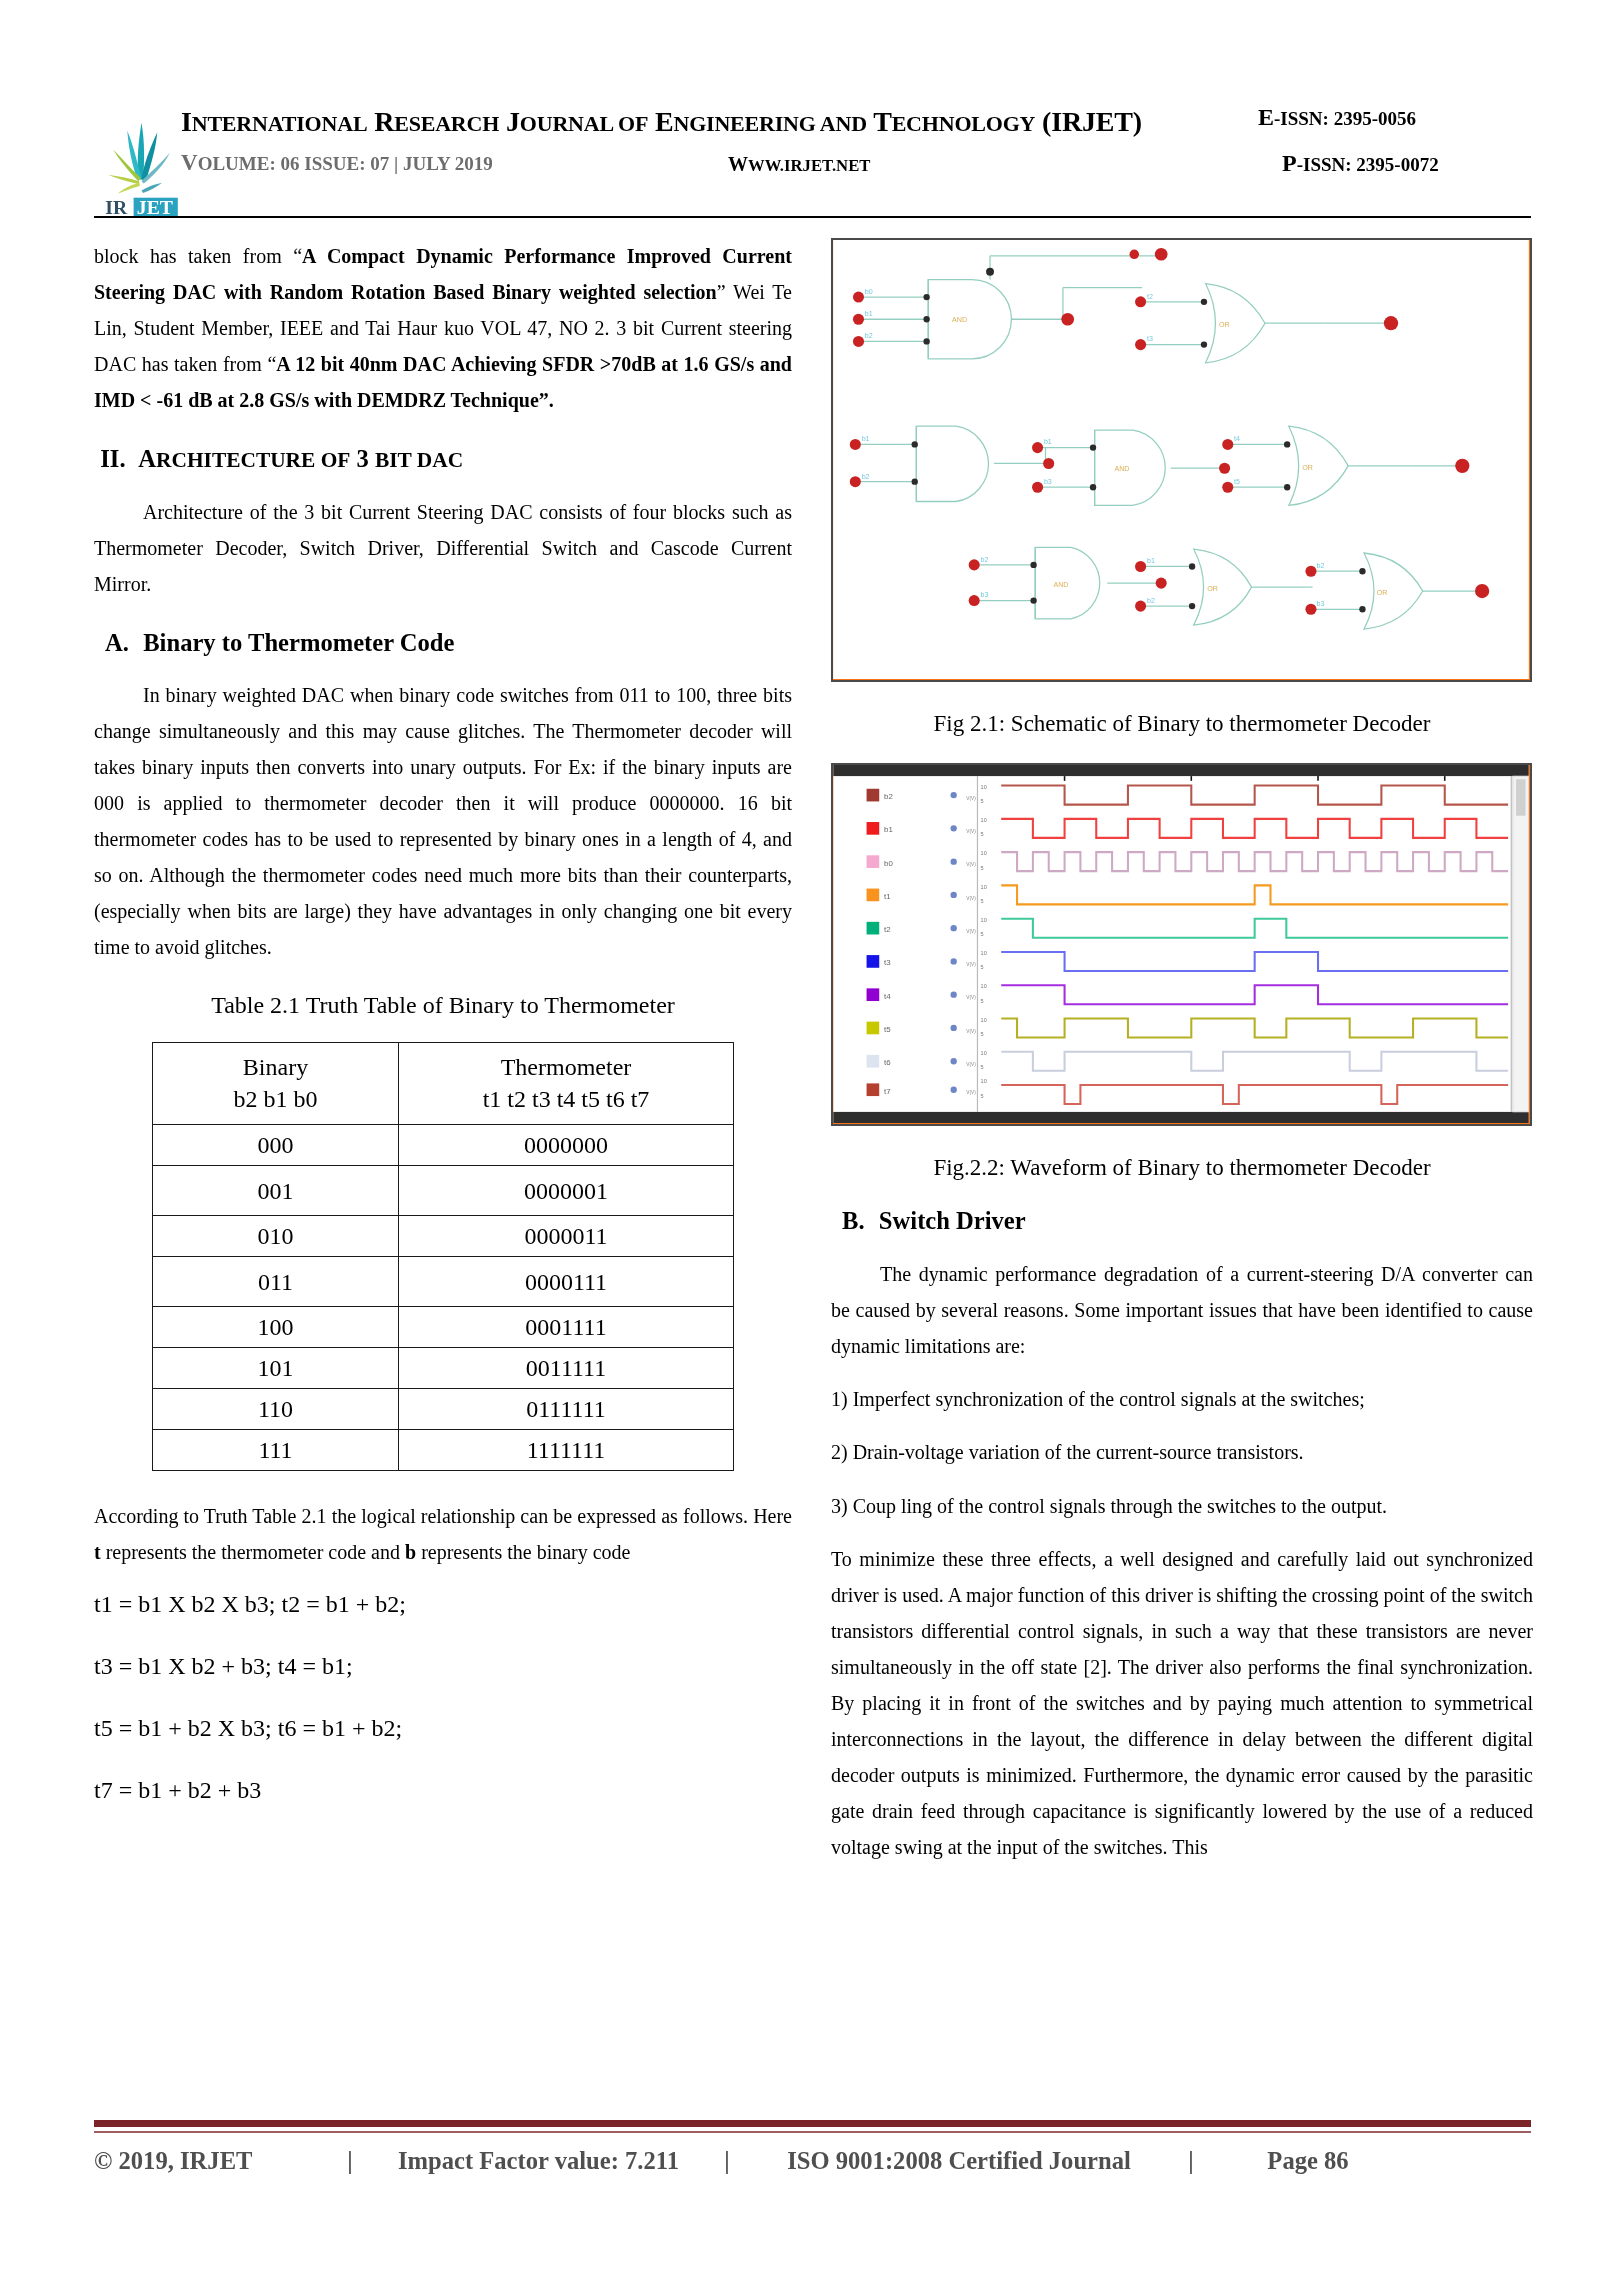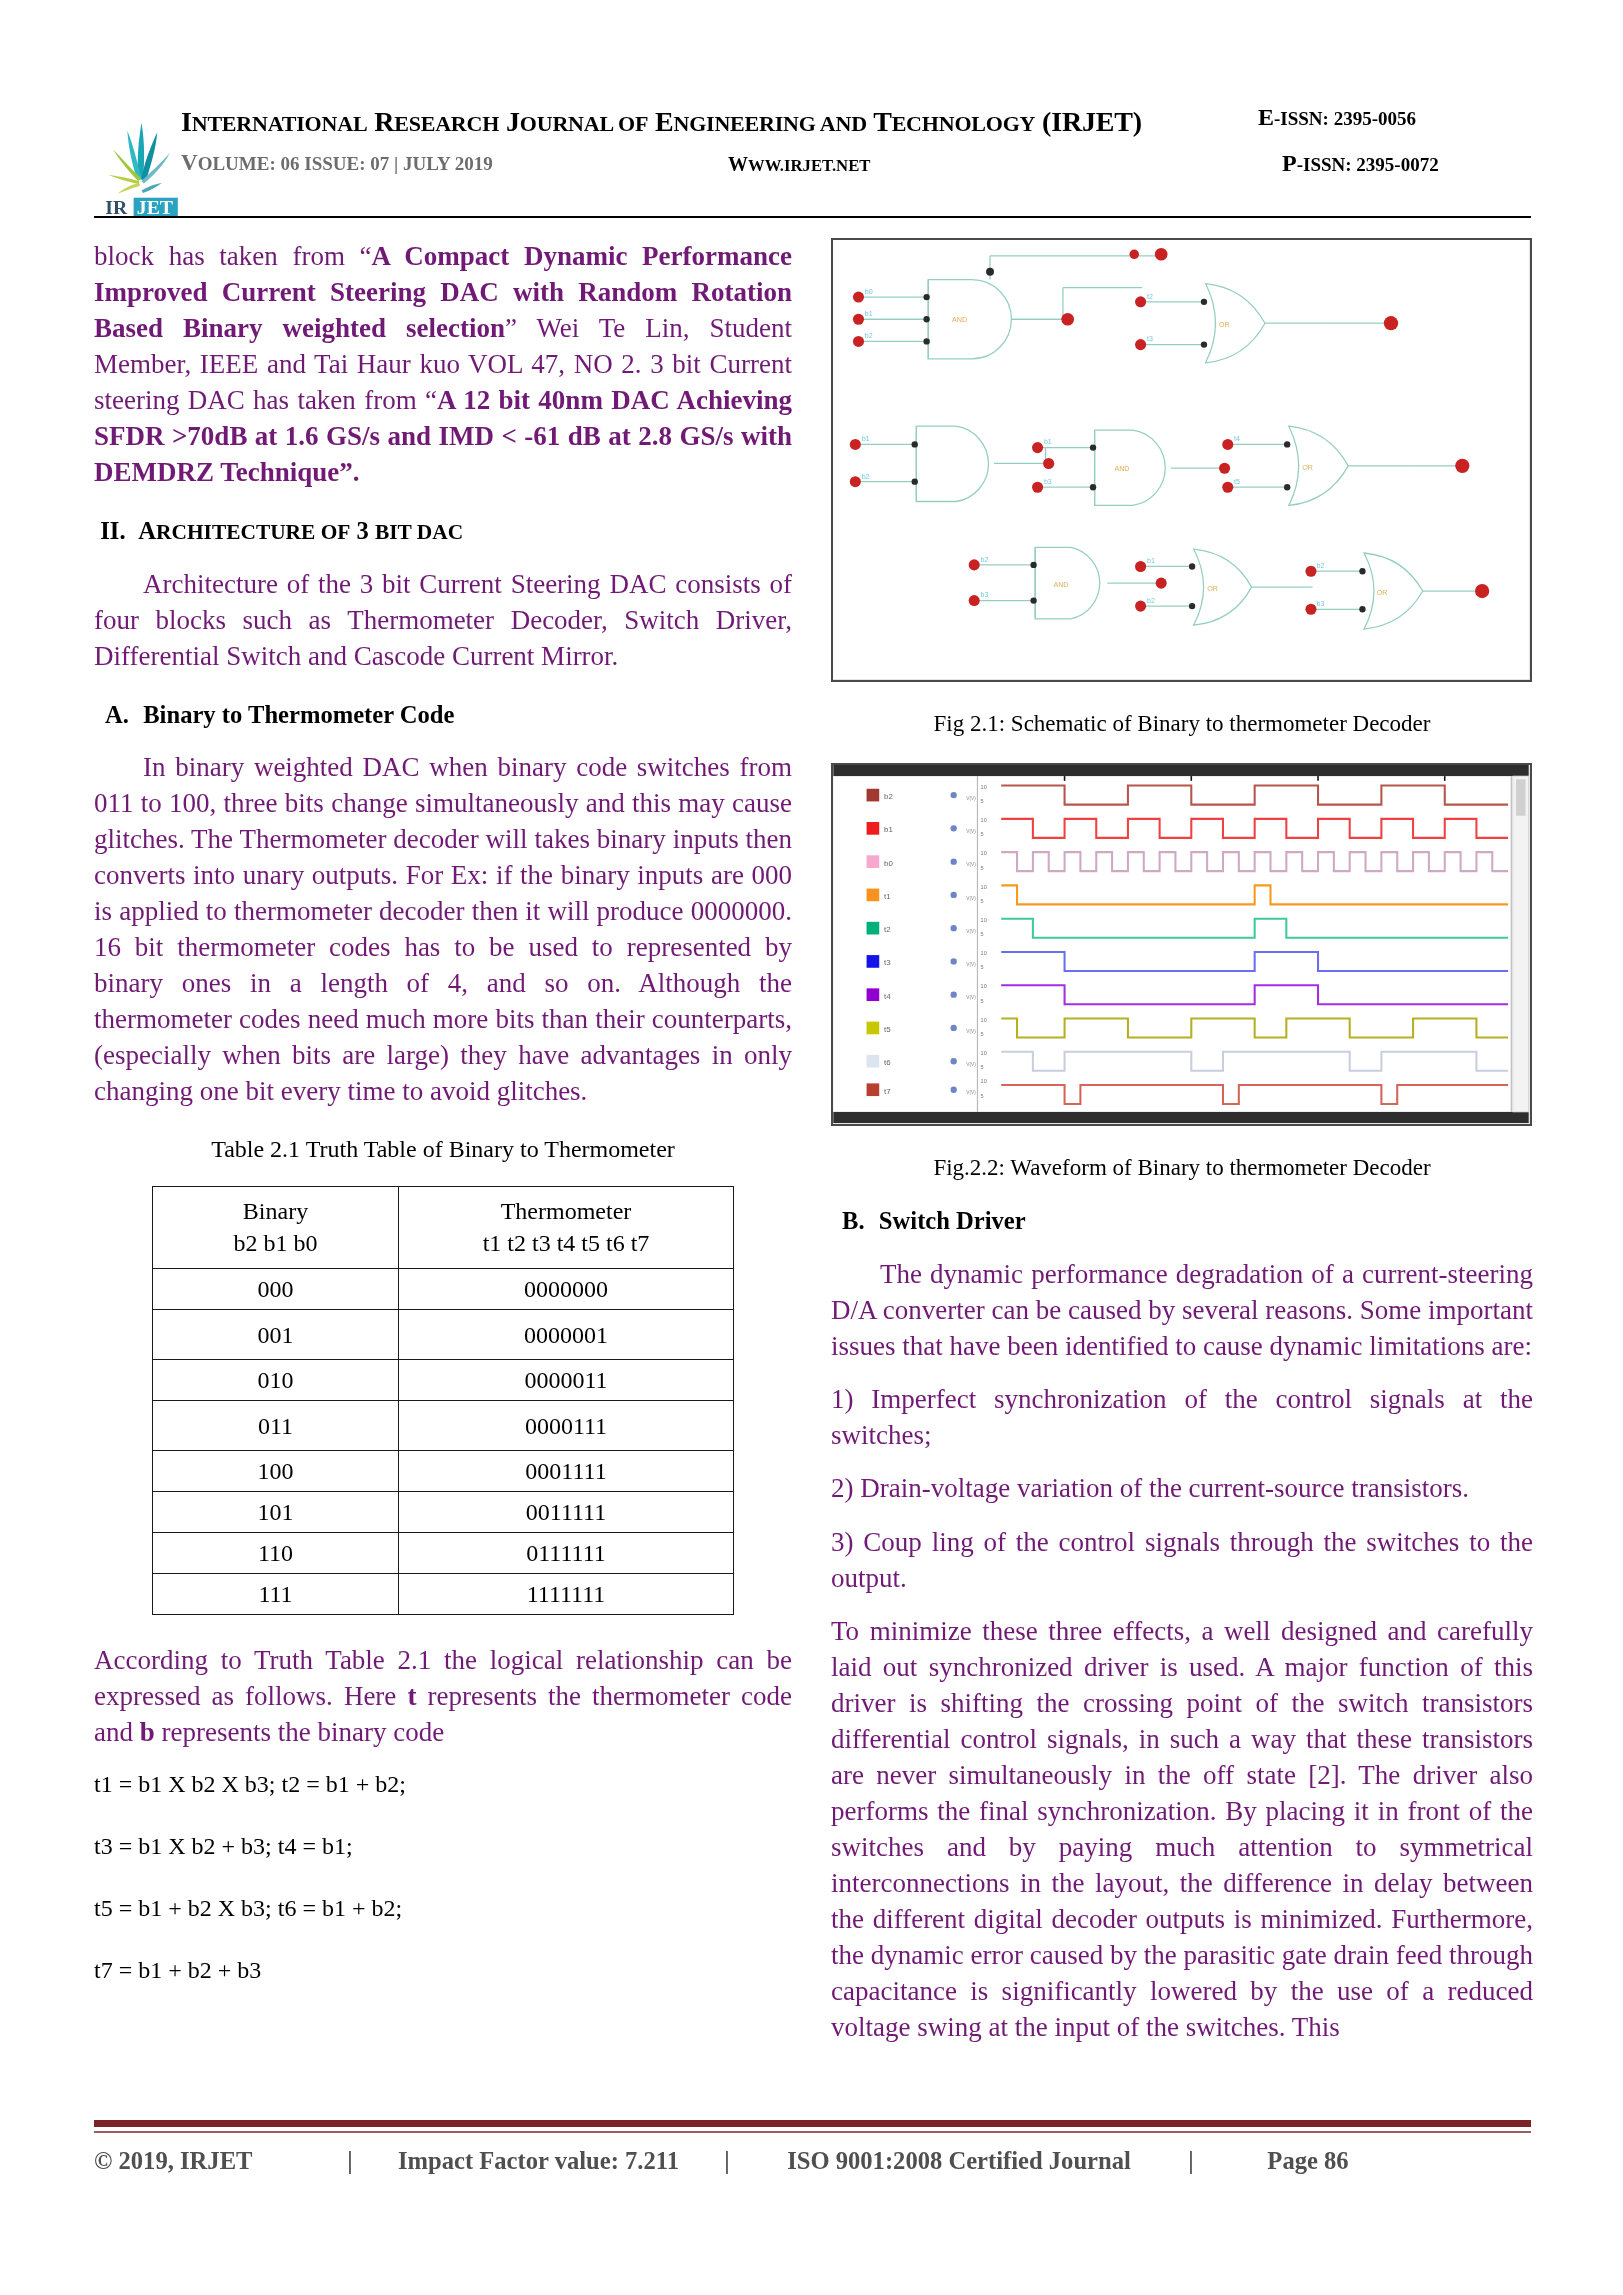--- a/index.html
+++ b/index.html
@@ -109,24 +109,24 @@
   .col-right {
     position: absolute;
     left: 831px;
     top: 238px;
     width: 702px;
   }
 
   p.body {
     margin: 0 0 17.4px 0;
     font-family: "Liberation Serif", serif;
-    font-size: 27px;
+    font-size: 20px;
     line-height: 36px;
     text-align: justify;
-    color: #701a75;
+    color: #000000;
   }
   p.body.indent { text-indent: 49px; }
   p.noindent { text-indent: 0; }
   b, .b { font-weight: bold; }
 
   h2.sec {
     margin: 27px 0 20.6px 0;
     font-family: "Liberation Serif", serif;
     font-weight: bold;
     font-size: 24.6px;
@@ -177,21 +177,21 @@
     line-height: 32px;
   }
   table.truth th { padding: 8px 0 9.5px 0; }
   table.truth col.c1 { width: 246px; }
   table.truth col.c2 { width: 335px; }
   table.truth td.r-tall { height: 41px; }
 
   
   .fig-box {
     border: 2.4px solid #4a4a4a;
-    background: #e5e5e5;
+    background: #f97316;
     box-sizing: border-box;
     overflow: hidden;
     position: relative;
   }
   .fig1 { width: 701px; height: 444px; }
   .fig2 { width: 701px; height: 363px; }
   .fig-caption {
     margin: 27px 0 24px 0;
     text-align: center;
     font-family: "Liberation Serif", serif;

